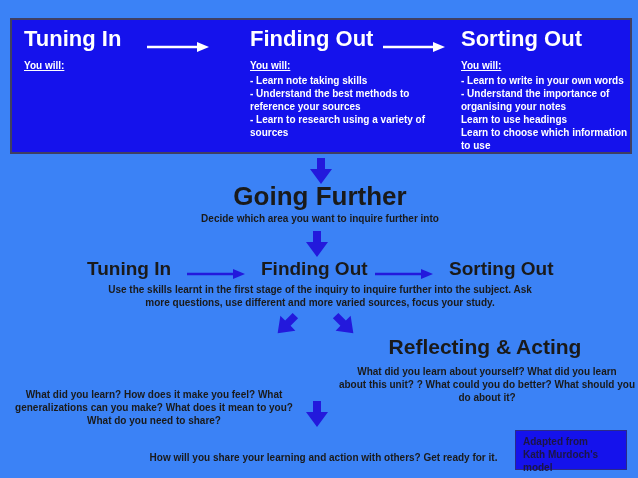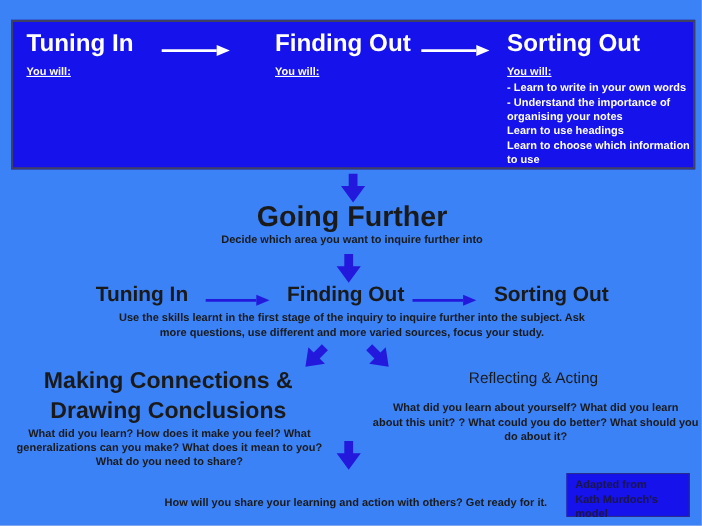--- a/index.html
+++ b/index.html
@@ -46,21 +46,21 @@
   .gf-sub{left:120px;top:213px;width:400px;font-size:10px;font-weight:600;}
   .s2-title{font-size:19px;font-weight:bold;}
   .s2-t1{left:87px;top:258px;}
   .s2-t2{left:261px;top:258px;}
   .s2-t3{left:449px;top:258px;}
   .s2-desc{left:70px;top:284px;width:500px;font-size:10px;font-weight:600;line-height:12.5px;}
 
   
   .mc-title{left:4px;top:333px;width:298px;font-size:21px;font-weight:bold;line-height:27px;}
   .mc-body{left:0px;top:388px;width:308px;font-size:10px;font-weight:600;line-height:13px;}
-  .ra-title{left:335px;top:335px;width:300px;font-size:14px;font-weight:normal;}
+  .ra-title{left:335px;top:335px;width:300px;font-size:21px;font-weight:bold;}
   .ra-body{left:337px;top:365px;width:300px;font-size:10px;font-weight:600;line-height:13px;}
   .pr-title{left:221px;top:424px;width:200px;font-size:22px;font-weight:bold;}
   .pr-body{left:126px;top:452px;width:395px;font-size:10px;font-weight:600;}
 
   
   .credit{left:515px;top:430px;width:112px;height:40px;background:#1512ec;
           border:1px solid #2a2a8a;box-sizing:border-box;padding:4px 0 0 7px;
           color:#1c1645;font-size:10px;font-weight:bold;line-height:13px;}
 </style>
 </head>
@@ -81,20 +81,25 @@
   <span class="abs b-arrow b-a2">
     <svg viewBox="0 0 64 12" width="64" height="12">
         <line x1="1" y1="6" x2="51" y2="6" stroke="#ffffff" stroke-width="2.4"></line>
         <polygon points="51,1 63,6 51,11" fill="#ffffff"></polygon>
       </svg>
   </span>
   <div class="abs b-title b-t3">Sorting Out</div>
 
   <div class="abs you-will b-yw1">You will:</div>
   <div class="abs you-will b-yw2">You will:</div>
+  <div class="abs b-body b-b2 pre">- Learn note taking skills
+- Understand the best methods to
+reference your sources
+- Learn to research using a variety of
+sources</div>
   <div class="abs you-will b-yw3">You will:</div>
   <div class="abs b-body b-b3 pre">- Learn to write in your own words
 - Understand the importance of
 organising your notes
  Learn to use headings
 Learn to choose which information
 to use</div>
 
   <span class="abs down-a">
     <svg viewBox="0 0 28 28" width="28" height="28">
@@ -134,22 +139,20 @@
     <svg viewBox="0 0 28 28" width="27" height="27">
         <path d="M10 1 h8 v11 h7 L14 27 L3 12 h7 Z" fill="#2319dc"></path>
       </svg>
   </span>
   <span class="abs diag diag-right">
     <svg viewBox="0 0 28 28" width="27" height="27">
         <path d="M10 1 h8 v11 h7 L14 27 L3 12 h7 Z" fill="#2319dc"></path>
       </svg>
   </span>
 
-  <div class="abs mc-title center pre">Making Connections &amp;
-Drawing Conclusions</div>
   <div class="abs mc-body center pre">What did you learn? How does it make you feel? What
 generalizations can you make?  What does it mean to you?
 What do you need to share?</div>
 
   <div class="abs ra-title center">Reflecting &amp; Acting</div>
   <div class="abs ra-body center pre">What did you learn about yourself?  What did you  learn
 about this unit? ?  What could you do better? What should you
 do about it?</div>
 
   <span class="abs down-c">

